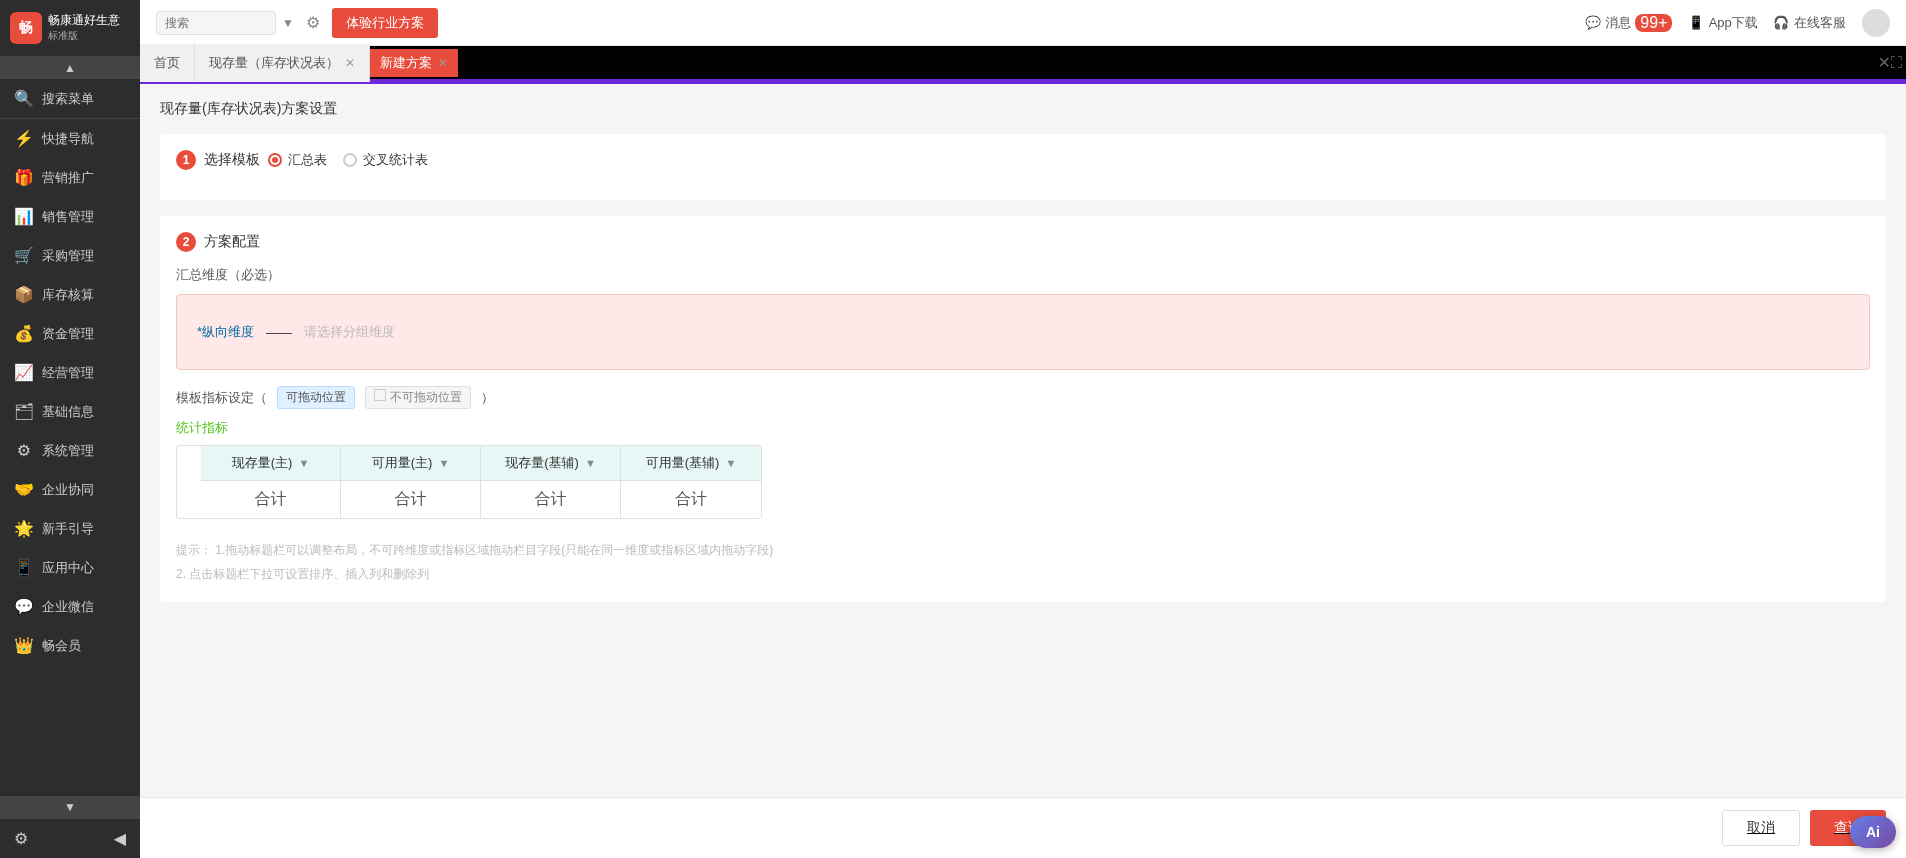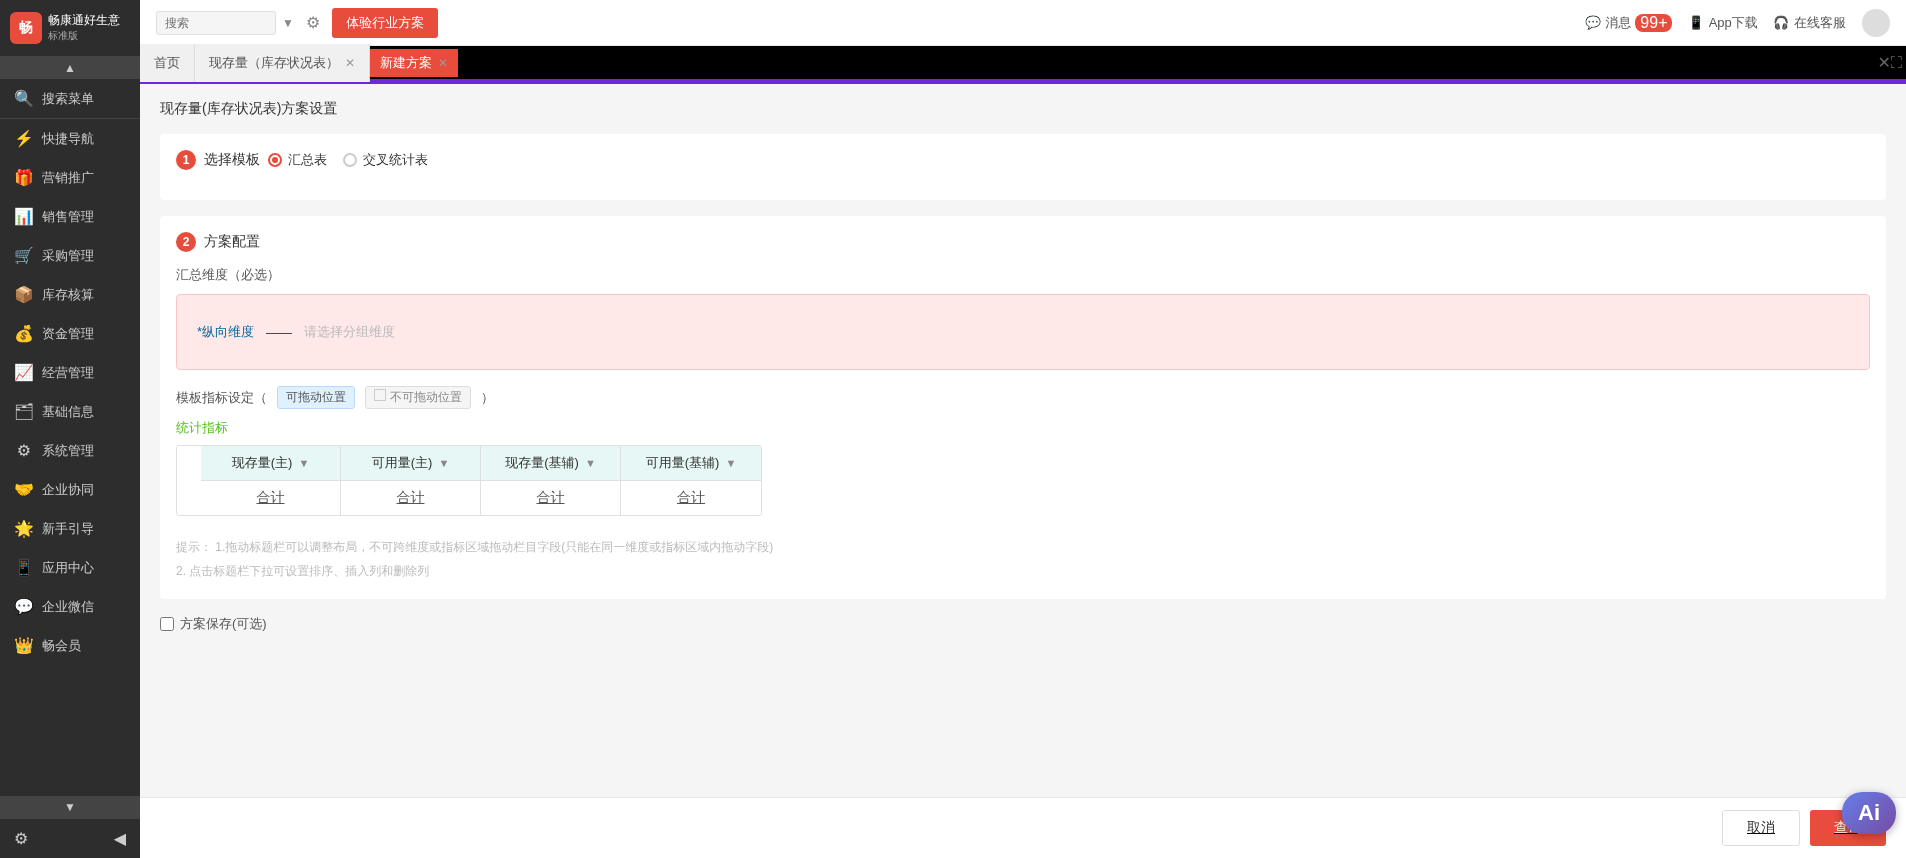--- a/index.html
+++ b/index.html
@@ -184,21 +184,21 @@
     .stats-table-body { display: flex; }
     .stats-col {
       width: 140px; border-right: 1px solid #e0e0e0; text-align: center;
     }
     .stats-col:last-child { border-right: none; }
     .stats-col-header {
       display: flex; align-items: center; justify-content: center; gap: 6px;
       padding: 8px 6px; font-size: 13px; color: #333;
       background: #e6f7f5; border-bottom: 1px solid #e0e0e0;
     }
-    .stats-col-body { padding: 8px 6px; font-size: 14px; color: #555; text-decoration: underline; }
+    .stats-col-body { padding: 8px 6px; font-size: 16px; color: #555; }
     .dropdown-arrow { color: #888; font-size: 11px; }
 
     
     .tips-section { margin-top: 16px; }
     .tips-text { font-size: 12px; color: #bbb; line-height: 2; }
 
     
     .save-option { display: flex; align-items: center; gap: 6px; font-size: 13px; color: #555; margin-top: 16px; }
     .checkbox { width: 14px; height: 14px; border: 1px solid #ccc; border-radius: 2px; cursor: pointer; }
 
@@ -214,24 +214,24 @@
       border-radius: 3px; cursor: pointer; font-size: 14px; color: #333;
     }
     .btn-query {
       padding: 8px 24px; border: none; background: #e74c3c;
       border-radius: 3px; cursor: pointer; font-size: 14px; color: #fff;
     }
     .panel-ctrl-btn { background: none; border: none; cursor: pointer; font-size: 16px; color: #666; }
 
     
     .ai-badge {
-      position: fixed; bottom: 24px; right: 10px;
+      position: fixed; bottom: 10px; right: 10px;
       background: linear-gradient(135deg, #667eea, #764ba2);
       color: white; border-radius: 20px; padding: 8px 16px;
-      font-size: 22px; font-weight: bold; cursor: pointer;
+      font-size: 14px; font-weight: bold; cursor: pointer;
       box-shadow: 0 2px 8px rgba(0,0,0,0.3);
     }
   </style>
 </head>
 <body>
 
 <div class="sidebar">
   <div class="sidebar-logo">
     <div class="sidebar-logo-icon">畅</div>
     <div>
@@ -446,24 +446,20 @@
           </div>
         </div>
       </div>
 
       <div class="tips-section">
         <div class="tips-text">提示：  1.拖动标题栏可以调整布局，不可跨维度或指标区域拖动栏目字段(只能在同一维度或指标区域内拖动字段)</div>
         <div class="tips-text">2. 点击标题栏下拉可设置排序、插入列和删除列</div>
       </div>
     </div>
 
-    <div class="save-option">
-      <input type="checkbox" class="checkbox" style="">
-      <span>方案保存(可选)</span>
-    </div>
   </div>
 
   <div class="bottom-bar">
     <button class="btn-cancel">取消</button>
     <button class="btn-query">查询</button>
   </div>
 </div>
 
 <div class="ai-badge">Ai</div>
 

